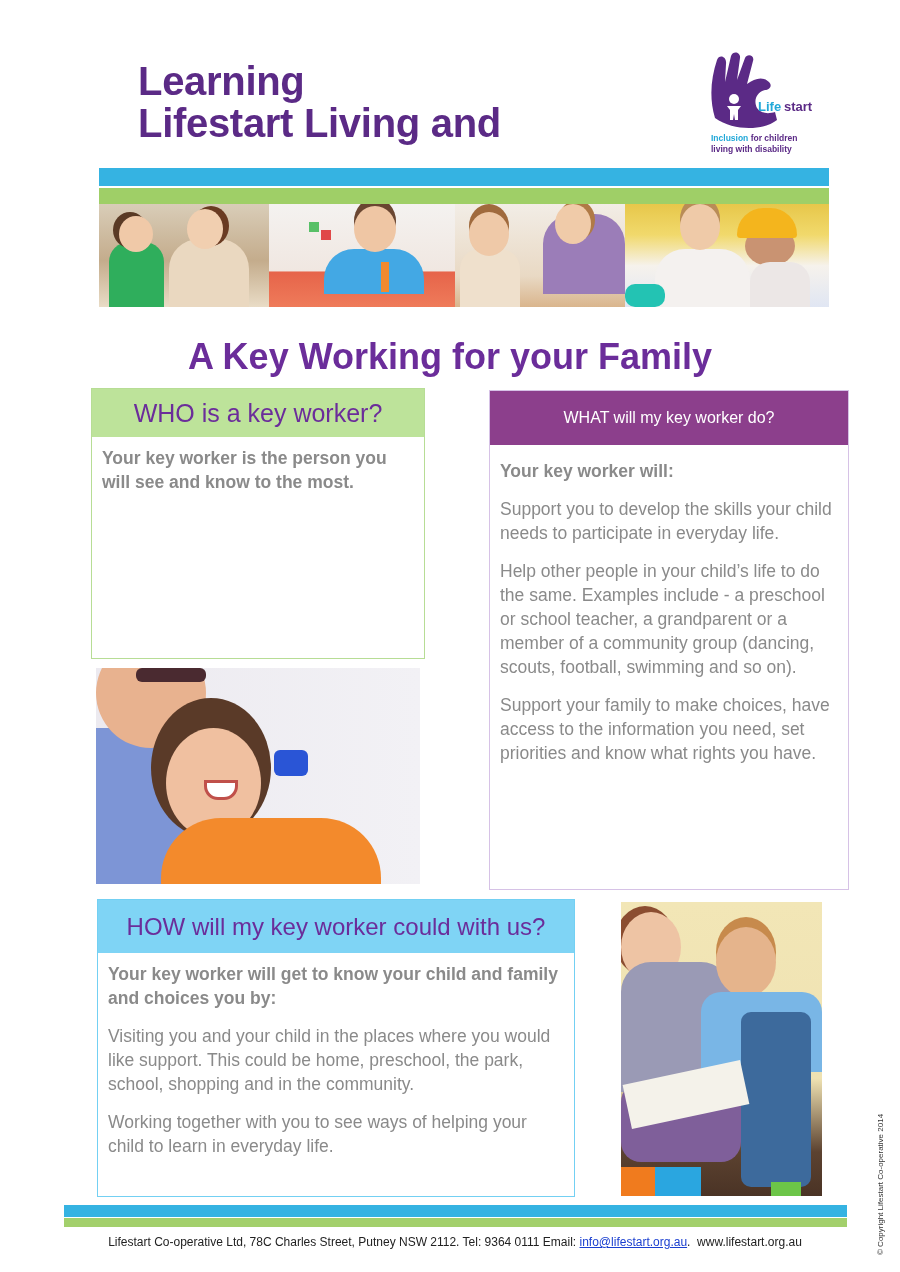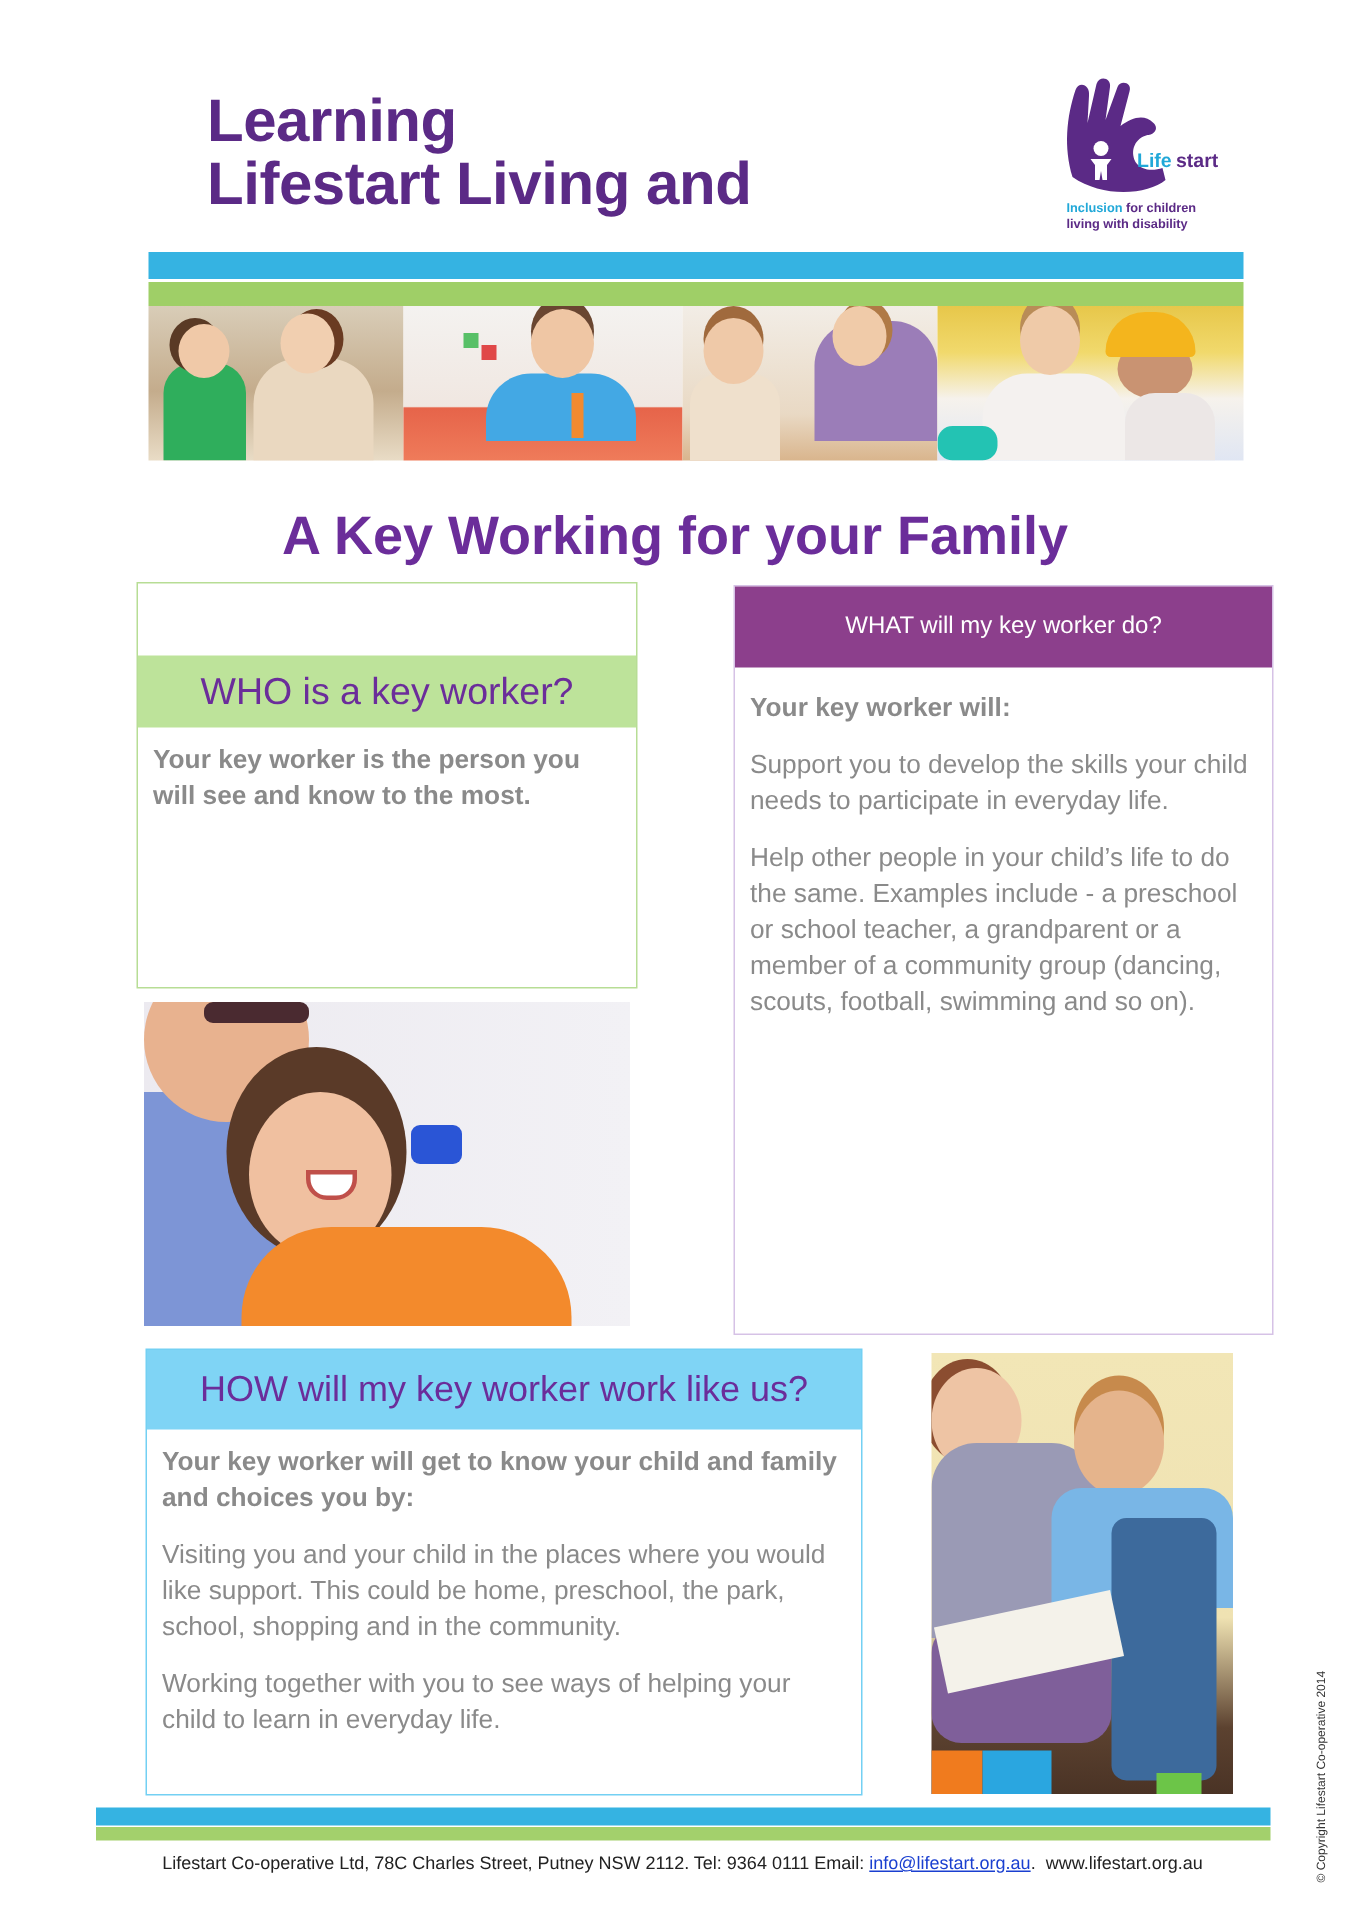--- a/index.html
+++ b/index.html
@@ -20,21 +20,21 @@
 
   .main-title { left: 0; top: 336px; width: 900px; text-align: center; color: #6b2d9a; font-weight: bold; font-size: 36px; }
 
   .box { position: absolute; box-sizing: border-box; background: #fff; }
   .box .hdr { box-sizing: border-box; text-align: center; font-size: 24px; display: flex; align-items: center; justify-content: center; }
   .box .body { padding: 10px 10px 0 10px; color: #8a8a8a; font-size: 17.5px; line-height: 24px; }
   .box .body p { margin: 0 0 14px 0; }
   .box .body p.lead { font-weight: bold; color: #8a8a8a; }
 
   .who { left: 91px; top: 388px; width: 334px; height: 271px; border: 1.5px solid #b7dd95; }
-  .who .hdr { background: #bde39a; color: #6b2d9a; height: 48px; font-size: 25px; margin-top: 48px; }
+  .who .hdr { background: #bde39a; color: #6b2d9a; height: 48px; font-size: 25px; }
   .who .body { padding-top: 9px; }
 
   .what { left: 489px; top: 390px; width: 360px; height: 500px; border: 1.5px solid #d6c2e6; }
   .what .hdr { background: #8c3f8c; color: #ffffff; height: 54px; font-size: 16px; }
   .what .body { padding-top: 14px; }
 
   .how { left: 97px; top: 899px; width: 478px; height: 298px; border: 1.5px solid #73d0f3; }
   .how .hdr { background: #7fd4f5; color: #6b2d9a; height: 53px; font-size: 24px; }
   .how .body { padding-top: 9px; }
 
@@ -111,36 +111,37 @@
     <p class="lead">Your key worker is the person you will see and know to the most.</p>
   </div>
 </div>
 
 <div class="box what">
   <div class="hdr">WHAT will my key worker do?</div>
   <div class="body">
     <p class="lead">Your key worker will:</p>
     <p>Support you to develop the skills your child needs to participate in everyday life.</p>
     <p>Help other people in your child’s life to do the same. Examples include - a preschool or school teacher, a grandparent or a member of a community group (dancing, scouts, football, swimming and so on).</p>
+    <p>Support your family to make choices, have access to the information you need, set priorities and know what rights you have.</p>
   </div>
 </div>
 
 <div class="abs img-dad" style="background:linear-gradient(90deg,#eceaf0 0%,#f2f1f5 100%);overflow:hidden;">
   <div style="position:absolute;left:0;top:60px;width:90px;height:156px;background:#7d95d6;"></div>
   <div style="position:absolute;left:0;top:-30px;width:110px;height:110px;background:#e8b28f;border-radius:50%;"></div>
   <div style="position:absolute;left:40px;top:0px;width:70px;height:14px;background:#4a2a30;border-radius:6px;"></div>
   <div style="position:absolute;left:55px;top:30px;width:120px;height:140px;background:#5a3a28;border-radius:50%;"></div>
   <div style="position:absolute;left:70px;top:60px;width:95px;height:110px;background:#f0c0a0;border-radius:50%;"></div>
   <div style="position:absolute;left:108px;top:112px;width:28px;height:14px;background:#fff;border-radius:0 0 14px 14px;border:3px solid #c0504a;"></div>
   <div style="position:absolute;left:65px;top:150px;width:220px;height:80px;background:#f38a2c;border-radius:60px 60px 0 0;"></div>
   <div style="position:absolute;left:178px;top:82px;width:34px;height:26px;background:#2a55d6;border-radius:6px;"></div>
 </div>
 
 <div class="box how">
-  <div class="hdr">HOW will my key worker work like us?</div>
+  <div class="hdr">HOW will my key worker could with us?</div>
   <div class="body">
     <p class="lead">Your key worker will get to know your child and family and choices you by:</p>
     <p>Visiting you and your child in the places where you would like support. This could be home, preschool, the park, school, shopping and in the community.</p>
     <p>Working together with you to see ways of helping your child to learn in everyday life.</p>
   </div>
 </div>
 
 <div class="abs img-mom" style="background:linear-gradient(180deg,#f2e6b6 0%,#efe2b2 60%,#5c4230 85%,#4a3325 100%);overflow:hidden;">
   <div style="position:absolute;left:0;top:10px;width:60px;height:70px;background:#eec4a4;border-radius:50%;box-shadow:-6px -6px 0 #8b4d30;"></div>
   <div style="position:absolute;left:0;top:60px;width:110px;height:130px;background:#9a9ab5;border-radius:30px 30px 0 0;"></div>

